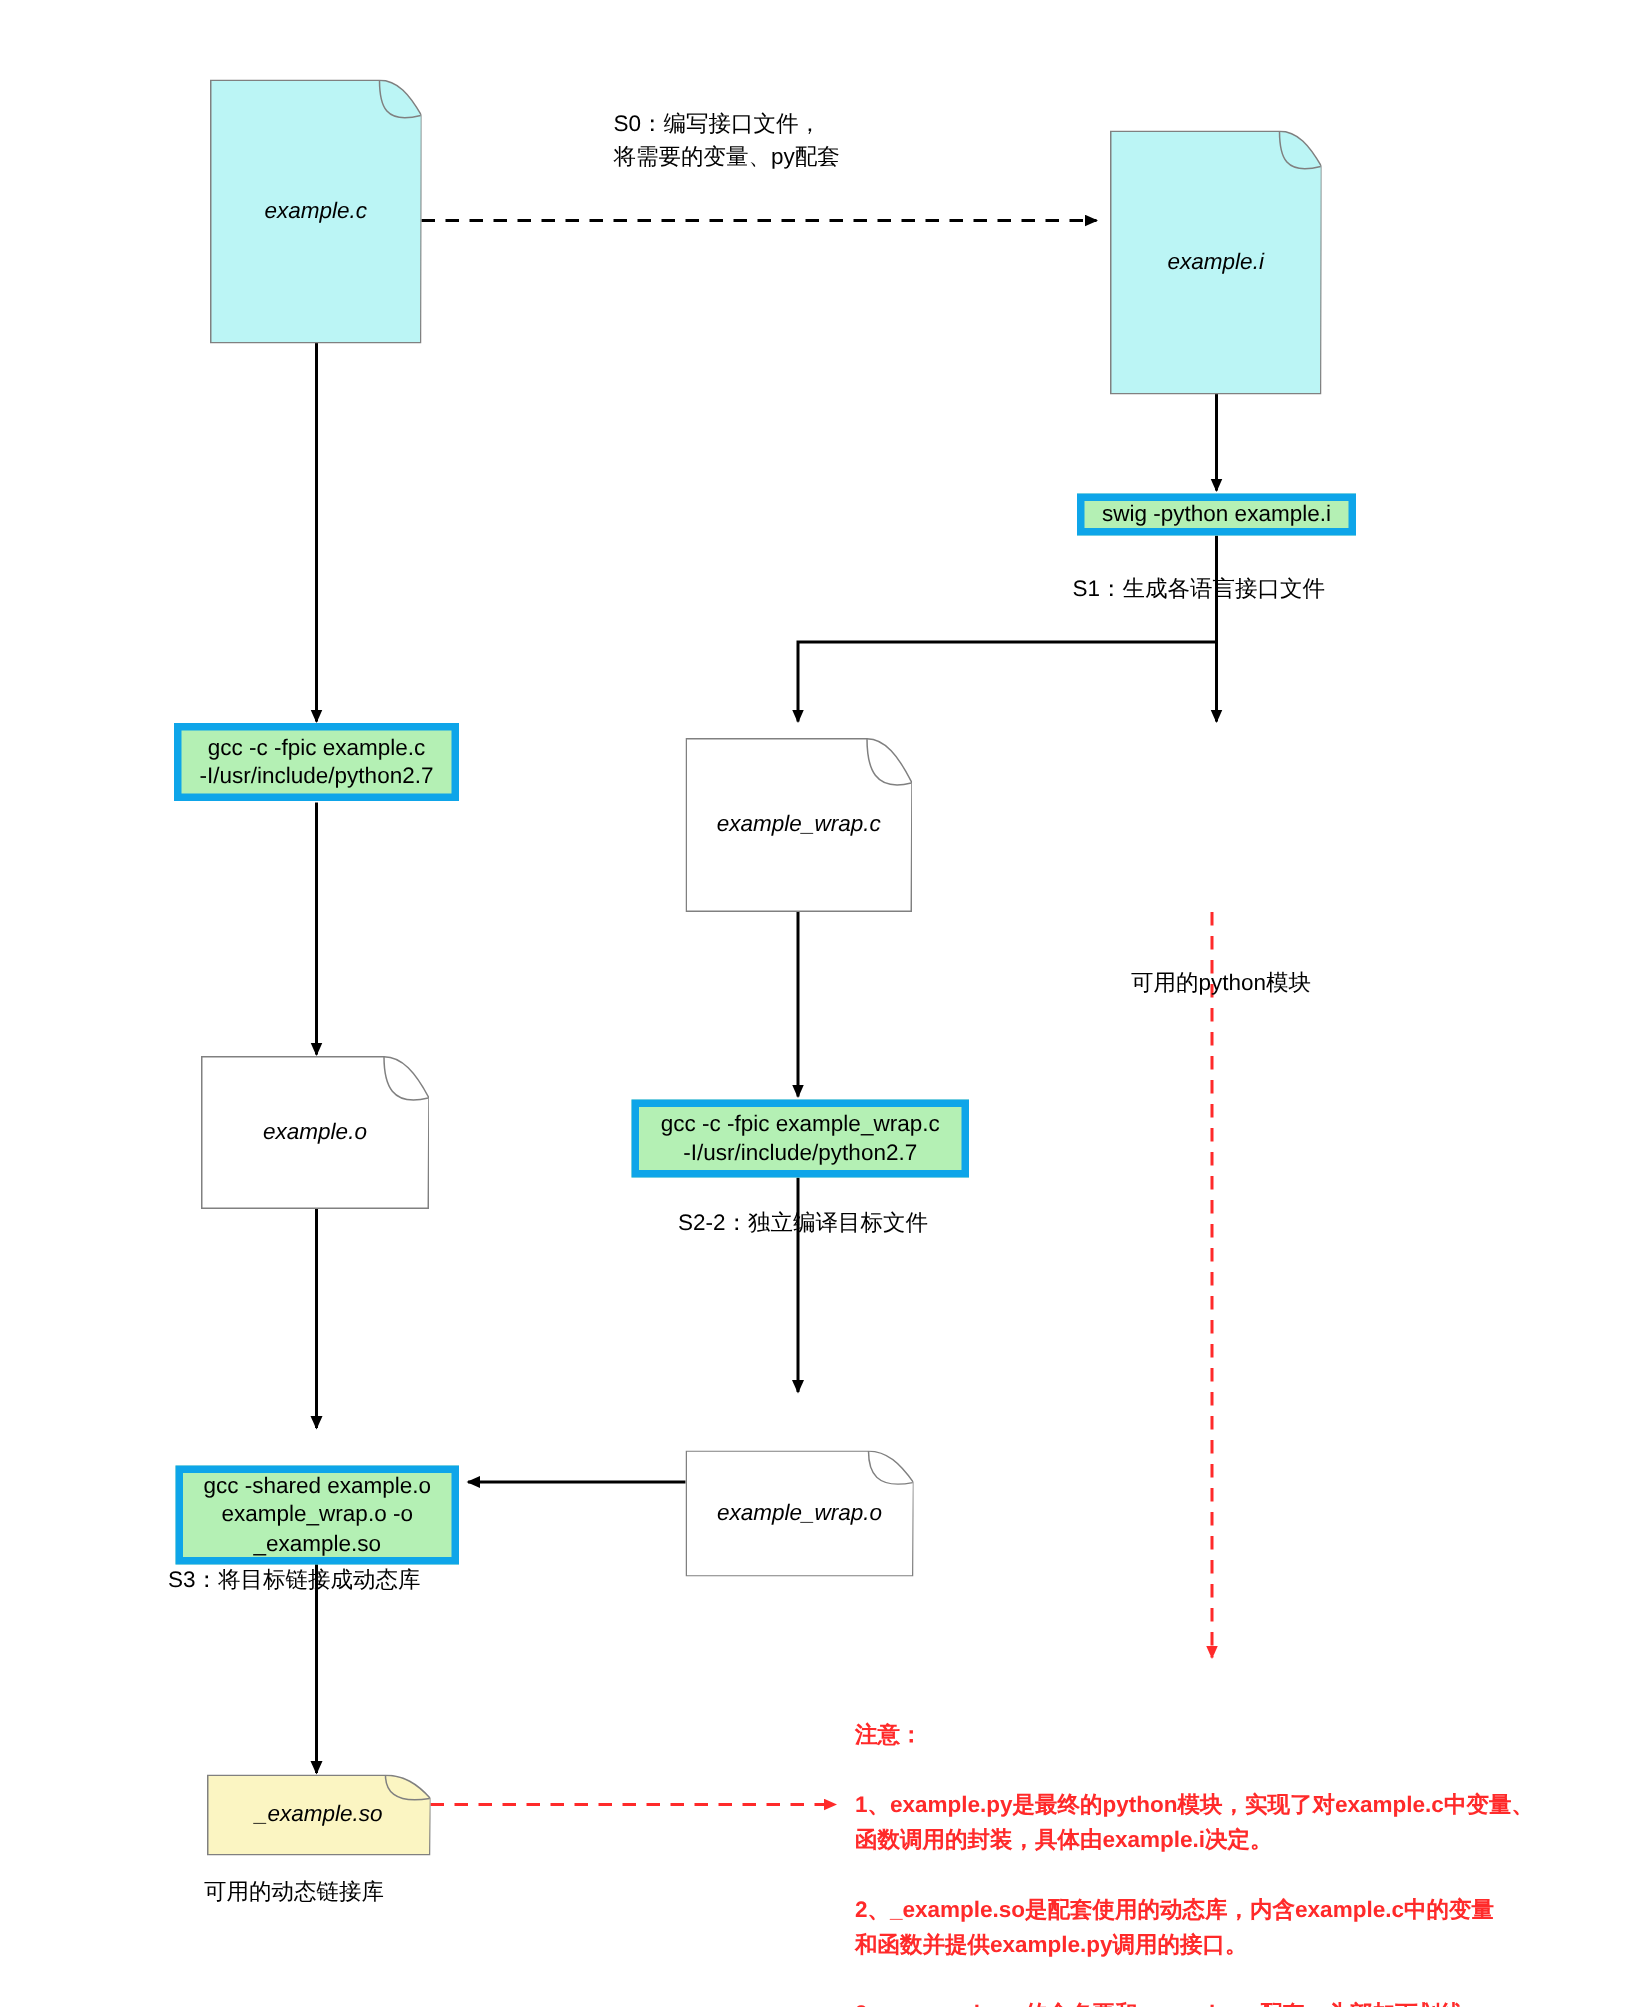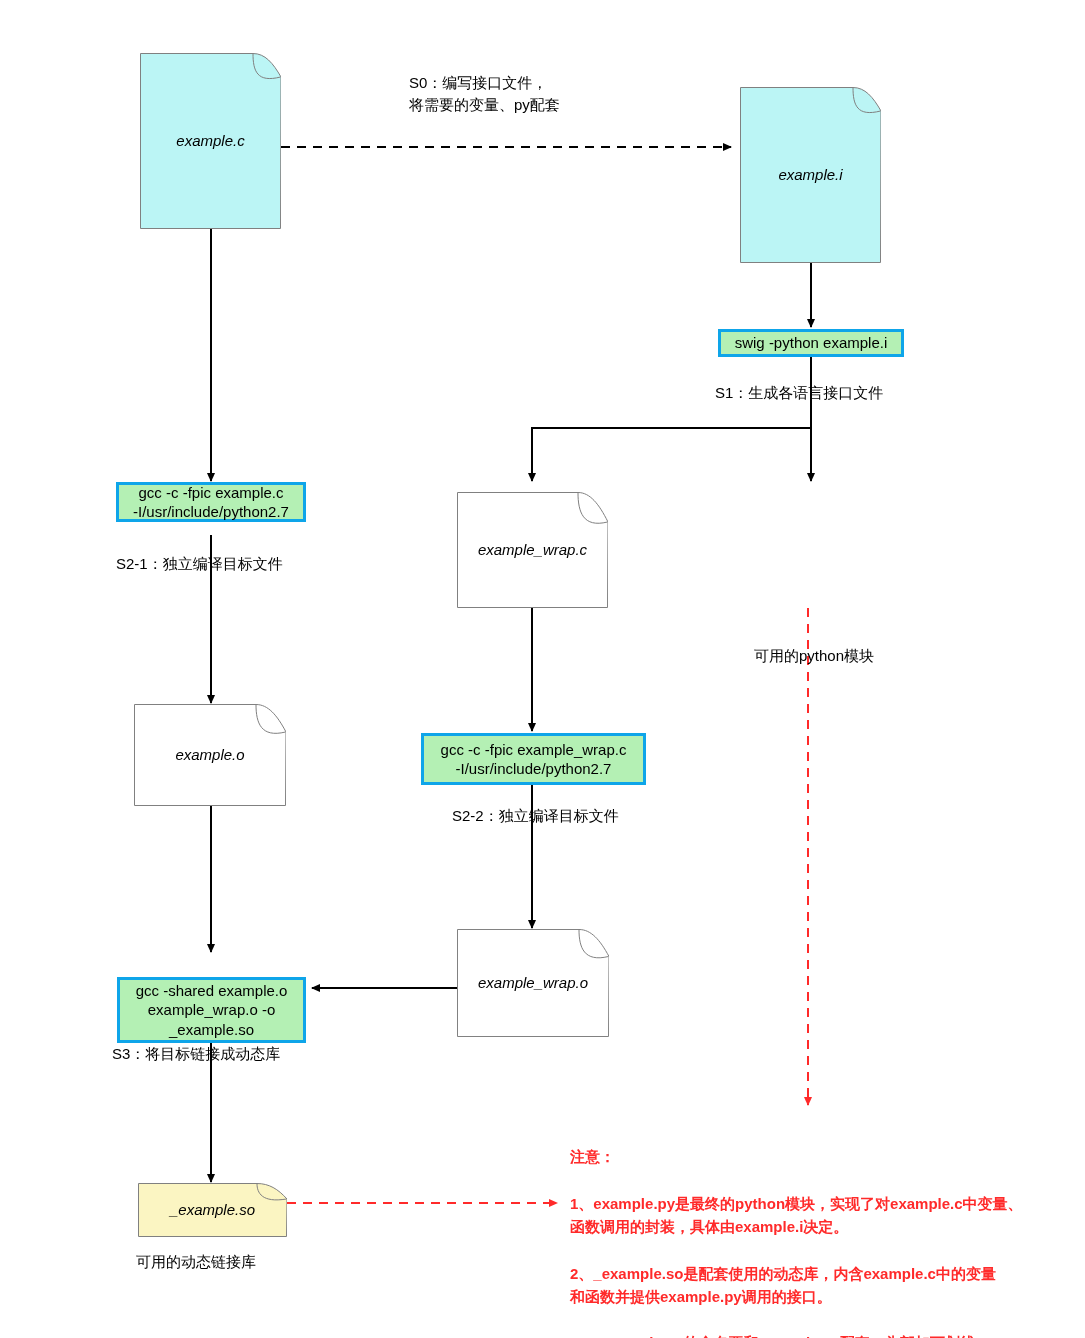--- a/index.html
+++ b/index.html
@@ -49,21 +49,21 @@
     top: 0;
     width: 100%;
     height: 100%;
     z-index: 1;
   }
   
   .procbox {
     position: absolute;
     box-sizing: border-box;
     background: #b4f0b4;
-    border: 3px solid #0ea5e9;
+    border: 5px solid #0ea5e9;
     display: flex;
     align-items: center;
     justify-content: center;
     text-align: center;
     font-size: 15px;
     color: #000000;
     line-height: 1.28;
     white-space: pre-line;
   }
   
@@ -171,21 +171,21 @@
   <div class="doc" style="left:740px; top:53px; width:141px; height:176px;margin-top:34px;">
     <svg class="doc-svg" viewBox="0 0 141 176" preserveAspectRatio="none">
       <path d="M0.5,0.5 L113,0.5 C125,0.5 133,10 141,24 L140.5,175.5 L0.5,175.5 Z" fill="#bbf5f5" stroke="#808080" stroke-width="1"></path>
       <path d="M113,0.5 C113,18 117,30 140.5,24" fill="none" stroke="#808080" stroke-width="1"></path>
     </svg>
     <span class="doc-label">example.i</span>
   </div>
 
   <div class="procbox" style="left:718px; top:329px; width:186px; height:28px;">swig -python example.i</div>
 
-  <div class="procbox" style="left:116px; top:482px; width:190px; height:40px;">gcc -c -fpic example.c
+  <div class="procbox" style="left:116px; top:482px; width:190px; height:52px;">gcc -c -fpic example.c
 -I/usr/include/python2.7</div>
 
   <div class="doc" style="left:457px; top:492px; width:151px; height:116px;">
     <svg class="doc-svg" viewBox="0 0 151 116" preserveAspectRatio="none">
       <path d="M0.5,0.5 L121,0.5 C133,0.5 142,12 151,30 L150.5,115.5 L0.5,115.5 Z" fill="#ffffff" stroke="#808080" stroke-width="1"></path>
       <path d="M121,0.5 C121,20 126,36 150.5,30" fill="none" stroke="#808080" stroke-width="1"></path>
     </svg>
     <span class="doc-label">example_wrap.c</span>
   </div>
 
@@ -198,42 +198,41 @@
     <span class="doc-label">example.o</span>
   </div>
 
   <div class="procbox" style="left:421px; top:733px; width:225px; height:52px;">gcc -c -fpic example_wrap.c
 -I/usr/include/python2.7</div>
 
   <div class="procbox" style="left:117px; top:954px; width:189px; height:66px;margin-top:23px;">gcc -shared example.o
 example_wrap.o -o
 _example.so</div>
 
-  <div class="doc" style="left:457px; top:929px; width:152px; height:108px;">
+  <div class="doc" style="left:457px; top:967px; width:152px; height:84px;">
     <svg class="doc-svg" viewBox="0 0 152 110" preserveAspectRatio="none">
       <path d="M0.5,0.5 L122,0.5 C134,0.5 143,11 152,28 L151.5,109.5 L0.5,109.5 Z" fill="#ffffff" stroke="#808080" stroke-width="1"></path>
       <path d="M122,0.5 C122,19 127,34 151.5,28" fill="none" stroke="#808080" stroke-width="1"></path>
     </svg>
     <span class="doc-label">example_wrap.o</span>
   </div>
 
   <div class="doc" style="left:138px; top:1183px; width:149px; height:54px;">
     <svg class="doc-svg" viewBox="0 0 149 54" preserveAspectRatio="none">
       <path d="M0.5,0.5 L119,0.5 C131,0.5 140,6 149,16 L148.5,53.5 L0.5,53.5 Z" fill="#fbf5c2" stroke="#808080" stroke-width="1"></path>
       <path d="M119,0.5 C119,10 124,20 148.5,16" fill="none" stroke="#808080" stroke-width="1"></path>
     </svg>
     <span class="doc-label">_example.so</span>
   </div>
 
   <div class="label" style="left:409px; top:72px; width:340px;">S0：编写接口文件，
 将需要的变量、py配套</div>
 
   <div class="label" style="left:715px; top:382px; width:300px;">S1：生成各语言接口文件</div>
 
-  <div class="label" style="left:116px; top:553px; width:300px;">S2-1：独立编译目标文件</div>
 
   <div class="label" style="left:452px; top:805px; width:320px;">S2-2：独立编译目标文件</div>
 
   <div class="label" style="left:112px; top:1043px; width:320px;">S3：将目标链接成动态库</div>
 
   <div class="label" style="left:754px; top:645px; width:260px;">可用的python模块</div>
 
   <div class="label" style="left:136px; top:1251px; width:260px;">可用的动态链接库</div>
 
   <div class="note-block" style="left:570px; top:1122px; width:500px;">

